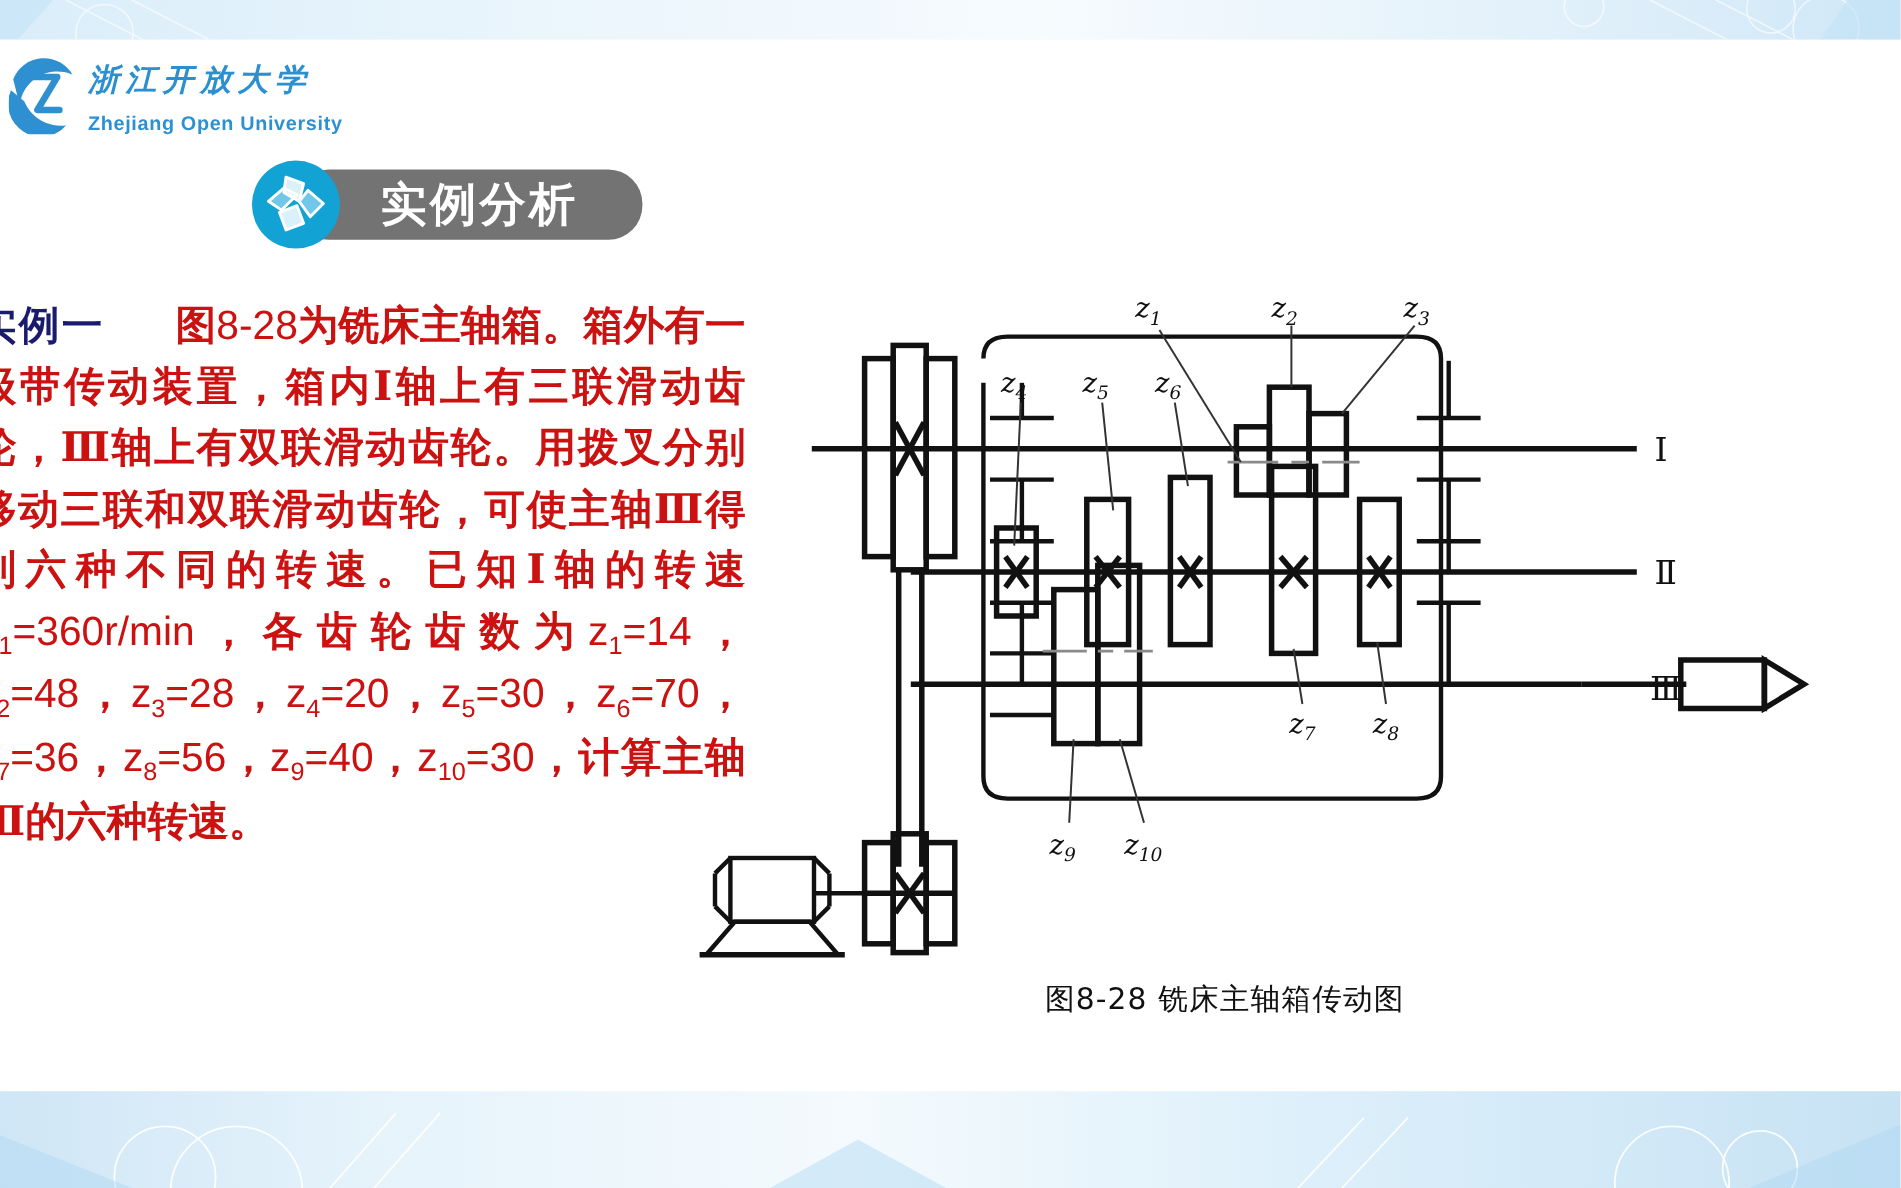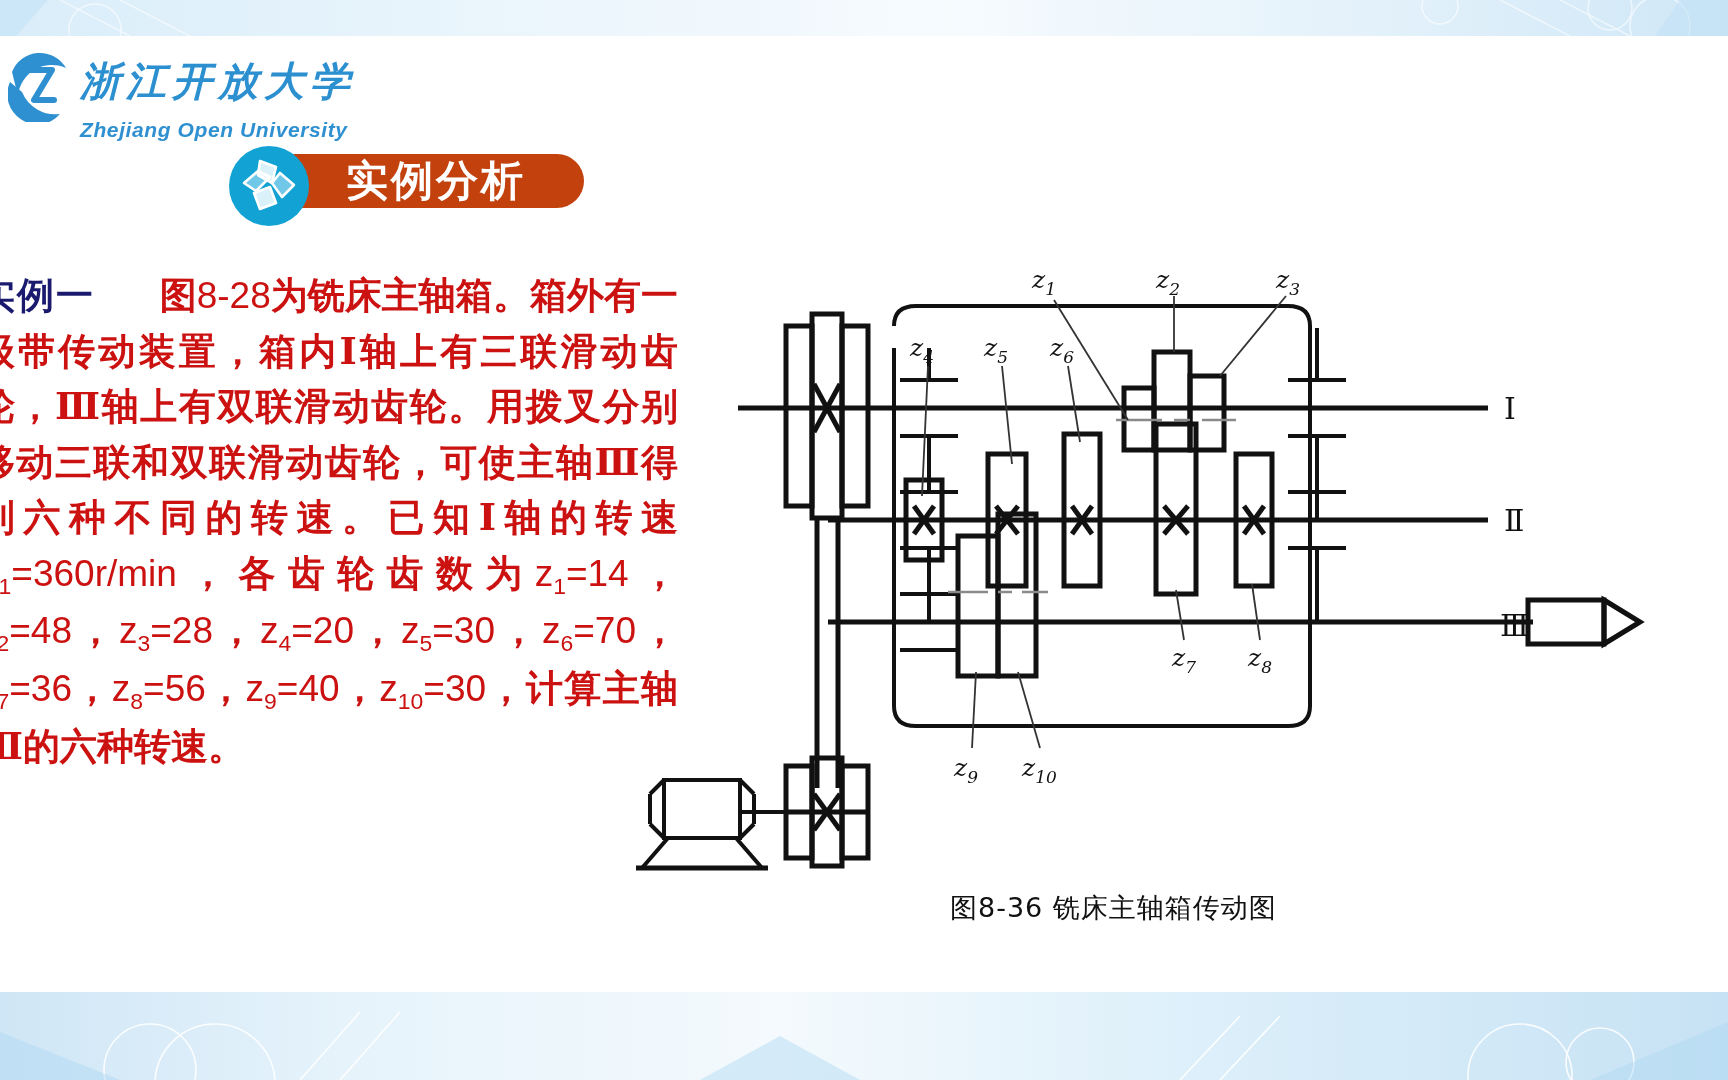--- a/index.html
+++ b/index.html
@@ -32,35 +32,35 @@
   .bg-bottom-deco {
     position: absolute; left: 0; bottom: 0; width: 1728px; height: 88px; overflow: hidden;
   }
 
   
   #logo { position: absolute; left: 8px; top: 52px; width: 340px; height: 88px; }
   #logo .mark { position: absolute; left: 0; top: 0; width: 64px; height: 70px; }
   #logo .cn {
     position: absolute; left: 72px; top: 2px;
     font-family: Liberation Mono, monospace;
-    font-size: 40px; font-weight: 700; letter-spacing: 6px;
+    font-size: 28px; font-weight: 700; letter-spacing: 6px;
     color: #2b8fd0; white-space: nowrap;
     font-style: italic;
   }
   #logo .en {
-    position: absolute; left: 72px; top: 66px;
-    font-size: 21px; font-weight: 600; letter-spacing: .6px;
-    color: #2f90d1; white-space: nowrap; font-style: italic;
+    position: absolute; left: 72px; top: 50px;
+    font-size: 18px; font-weight: 600; letter-spacing: .6px;
+    color: #2f90d1; white-space: nowrap;
   }
 
   
   #title-pill {
     position: absolute; left: 268px; top: 154px;
-    height: 54px; min-width: 316px;
-    background: #c2410c;
+    height: 64px; min-width: 316px;
+    background: #737373;
     border-radius: 31px;
     display: flex; align-items: center;
     padding: 0 38px 0 78px;
     text-align: center;
   }
   #title-pill .label {
     color: #ffffff; font-size: 42px; font-weight: 700;
     letter-spacing: 3px; line-height: 1;
     font-family: "DejaVu Sans", sans-serif;
     white-space: nowrap;
@@ -311,15 +311,15 @@
       <text class="zlabel" x="620" y="438">z<tspan class="sub" dy="7">8</tspan></text>
       <text class="zlabel" x="326" y="548">z<tspan class="sub" dy="7">9</tspan></text>
       <text class="zlabel" x="394" y="548">z<tspan class="sub" dy="7">10</tspan></text>
 
       <text class="rnum" x="876" y="191">Ⅰ</text>
       <text class="rnum" x="876" y="303">Ⅱ</text>
       <text class="rnum" x="872" y="408">Ⅲ</text>
     </svg>
   </div>
 
-  <div id="caption">图8-36   铣床主轴箱传动图</div>
+  <div id="caption">图8-28   铣床主轴箱传动图</div>
 
 </div>
 
 </body></html>

